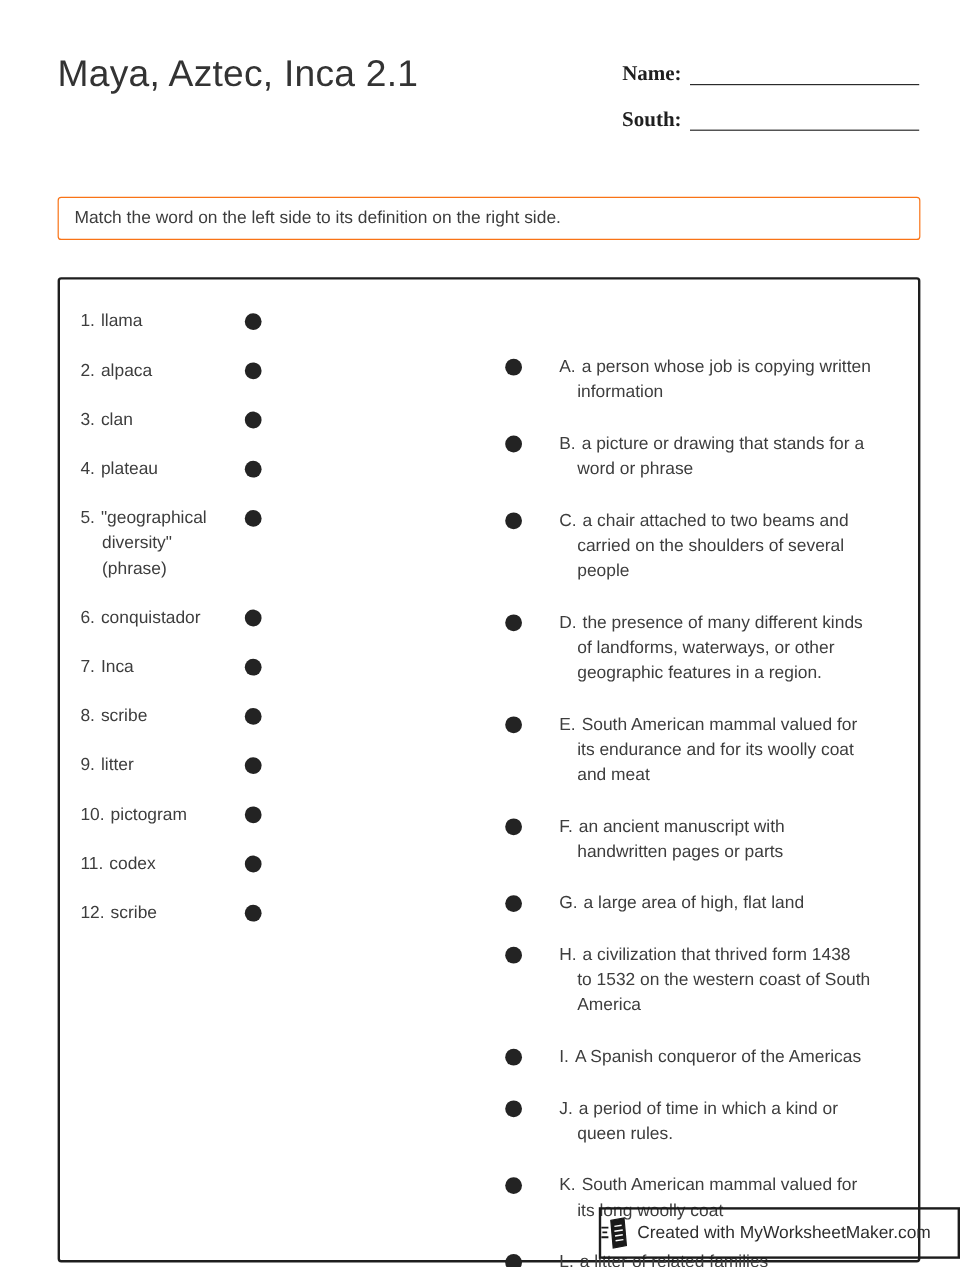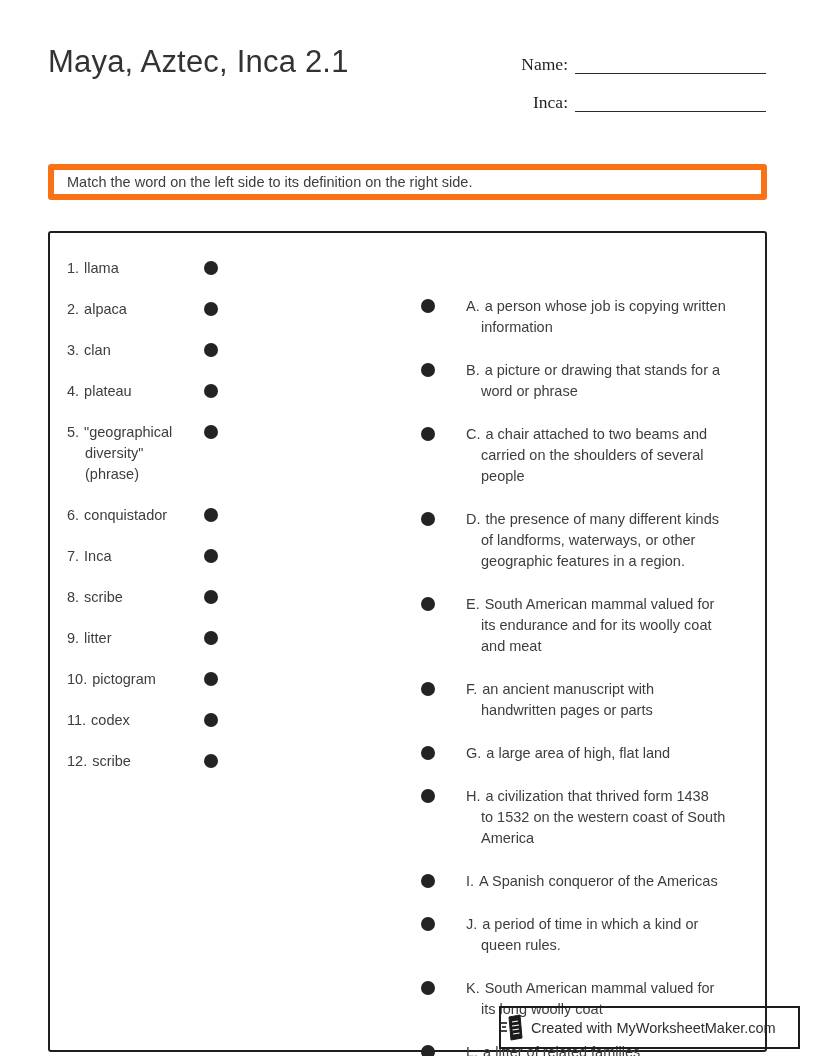--- a/index.html
+++ b/index.html
@@ -5,29 +5,29 @@
   html,body { margin:0; padding:0; }
   body {
     width:816px; height:1056px; position:relative; background:#ffffff;
     font-family:"Liberation Sans", sans-serif; color:#3d3d3d; overflow:hidden;
   }
   .title {
     position:absolute; left:48px; top:44px;
     font-size:31px; color:#333333; letter-spacing:0.2px;
   }
   .nd-block { position:absolute; top:50px; left:516px; }
-  .nd-row { display:flex; align-items:center; gap:7px; height:27px; margin-bottom:11px; }
+  .nd-row { display:flex; align-items:flex-start; gap:7px; height:27px; margin-bottom:11px;font-weight:bold; }
   .nd-label {
     font-family:"Liberation Serif", serif; font-size:17.5px; color:#1f1f1f;
     min-width:52px; text-align:right; line-height:22px;
   }
   .nd-line { width:191px; height:20px; border-bottom:1.8px solid #2b2b2b; }
   .instr {
     position:absolute; left:48px; top:164px; width:719px; height:36px;
-    border:6px solid #f97316; border-radius:3px; box-sizing:border-box;
+    border:1px solid #f97316; border-radius:3px; box-sizing:border-box;
     display:flex; align-items:center; padding-left:13px;
     font-size:14.5px; color:#3d3d3d;
   }
   .main-box {
     position:absolute; left:48px; top:231px; width:719px; height:821px;
     border:2px solid #1e1e1e; border-radius:3px; box-sizing:border-box;
   }
   .left-col {
     position:absolute; left:17px; top:25px; width:151px;
     display:flex; flex-direction:column; gap:20px;
@@ -64,21 +64,21 @@
 <body>
 
 <div class="title">Maya, Aztec, Inca 2.1</div>
 
 <div class="nd-block">
   <div class="nd-row">
     <span class="nd-label">Name:</span>
     <span class="nd-line"></span>
   </div>
   <div class="nd-row">
-    <span class="nd-label">Inca:</span>
+    <span class="nd-label">South:</span>
     <span class="nd-line"></span>
   </div>
 </div>
 
 <div class="instr">
   <span>Match the word on the left side to its definition on the right side.</span>
 </div>
 
 <div class="main-box">
   <div class="left-col">

